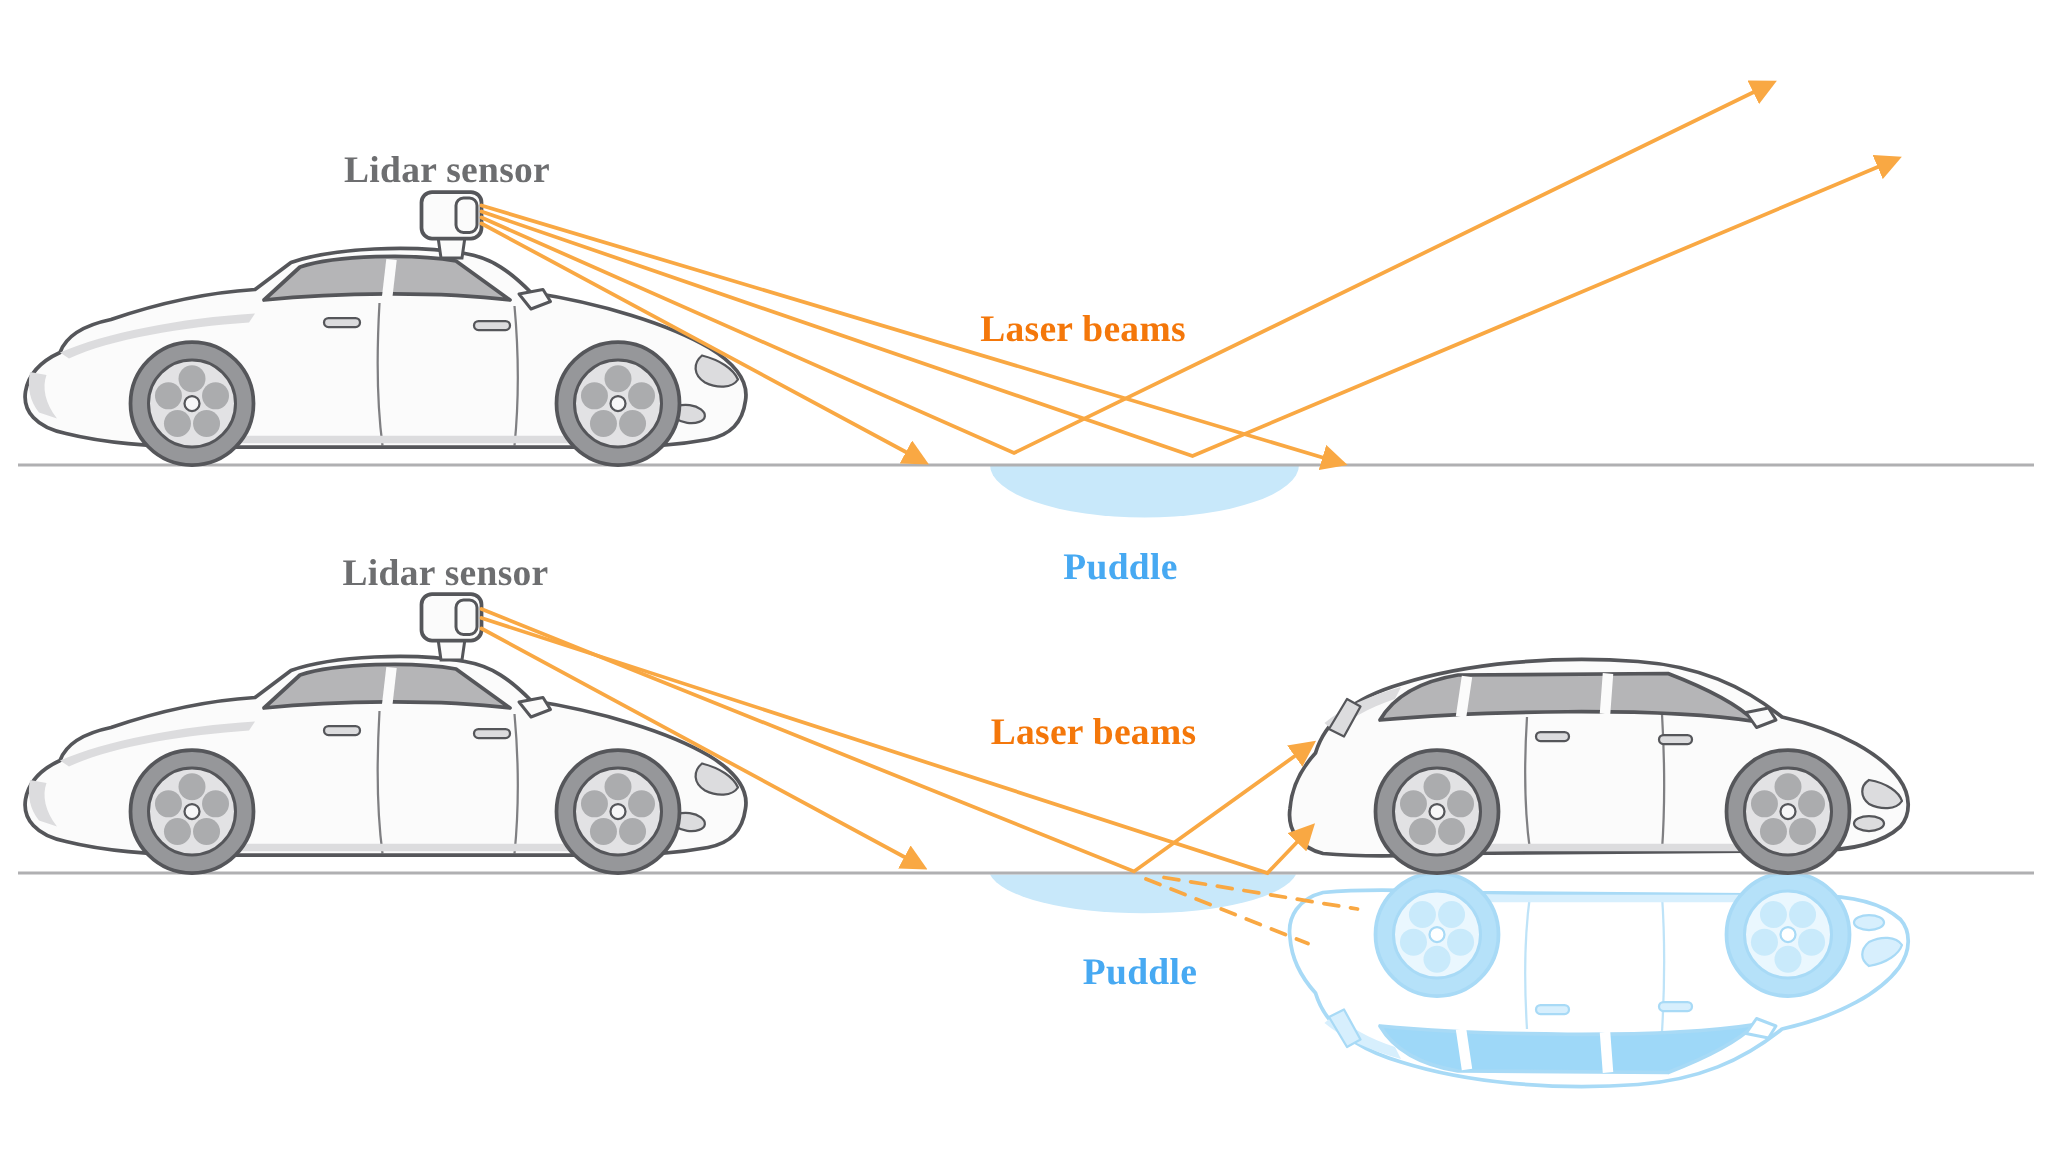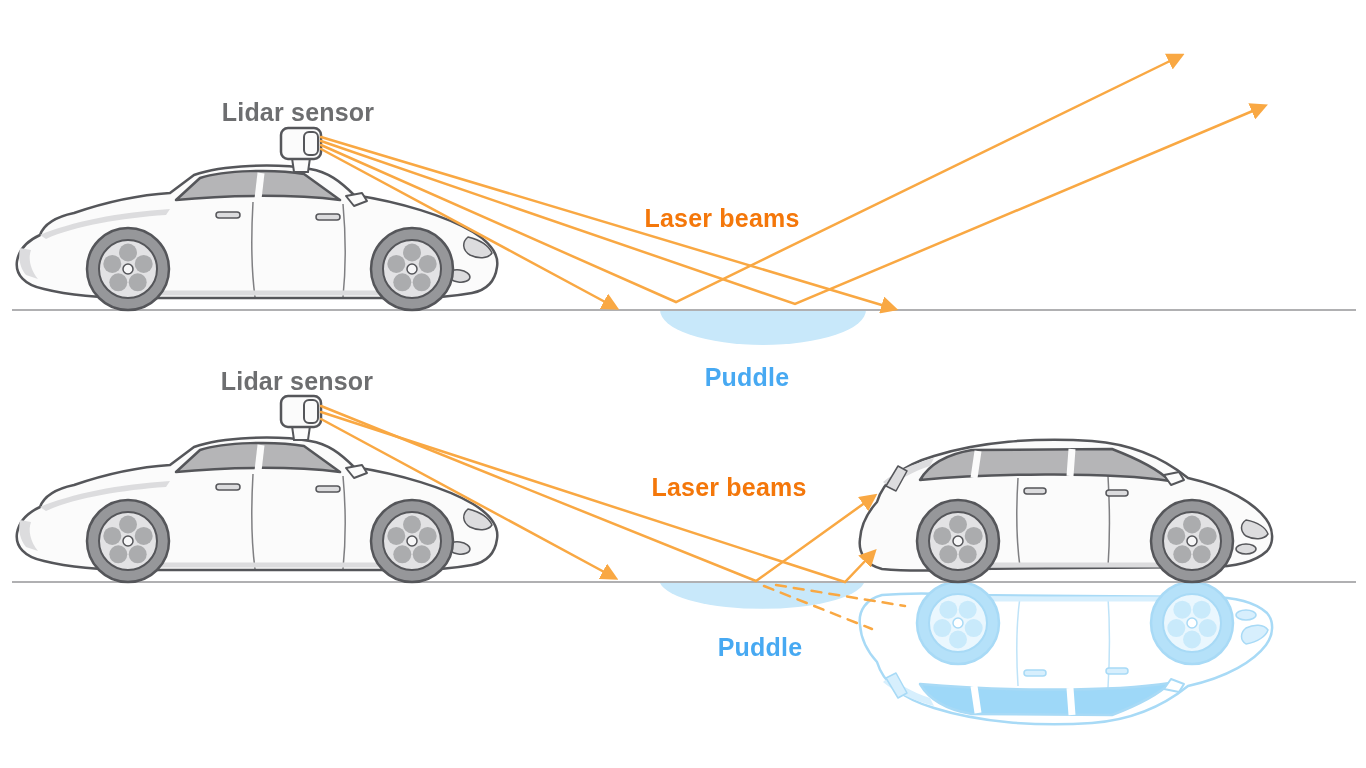--- a/index.html
+++ b/index.html
@@ -1,20 +1,20 @@
 <!DOCTYPE html>
 <html style="--beam: #F9A843; --beam-label: #F4770A; --gray-label: #6D6E70; --blue-label: #47A9F2; --puddle: #C8E8FA; --ground: #B0B0B2;"><head>
 <meta charset="utf-8">
 <style>
   :root{
     --beam:#F9A843; --beam-label:#F4770A; --gray-label:#6D6E70; --blue-label:#47A9F2;
     --puddle:#C8E8FA; --ground:#B0B0B2;
   }
   html,body{margin:0;padding:0;background:#ffffff;width:1366px;height:768px;overflow:hidden;}
-  .stage{width:1146px;height:768px;position:relative;font-family:Liberation Sans, sans-serif;}
+  .stage{width:1146px;height:768px;position:relative;font-family:Liberation Serif, serif;}
   svg{display:block;}
   .car-default{--cl:#55565A;--body:#FBFBFB;--win:#B5B5B7;--acc:#DCDCDE;--tire:#96979A;--rim:#E2E2E4;--spoke:#ABACAE;--hub:#F7F7F8;}
   .car-ghost{--cl:#A8DAF6;--body:#FFFFFF;--win:#9ED8F8;--acc:#D7EFFD;--tire:#B5E1F9;--rim:#EAF7FE;--spoke:#C9EAFB;--hub:#FFFFFF;}
   .beam{stroke:var(--beam,#F9A843);stroke-width:2.5;fill:none;stroke-linecap:round;}
   .beam-dashed{stroke:var(--beam,#F9A843);stroke-width:2.5;fill:none;stroke-linecap:round;stroke-dasharray:10 8;}
   .groundline{stroke:var(--ground,#B0B0B2);stroke-width:2;fill:none;}
   .puddle{fill:var(--puddle,#C8E8FA);stroke:none;}
   .lbl{font-weight:bold;font-size:25px;letter-spacing:0.2px;}
   .lbl-gray{fill:var(--gray-label,#6D6E70);}
   .lbl-orange{fill:var(--beam-label,#F4770A);}

